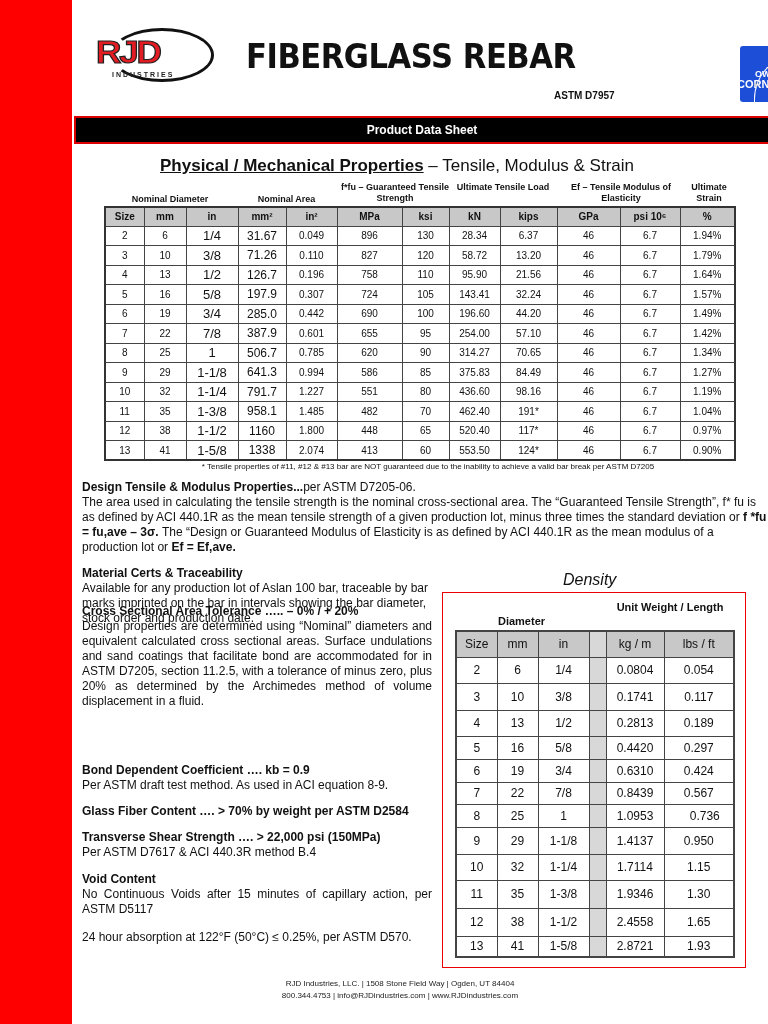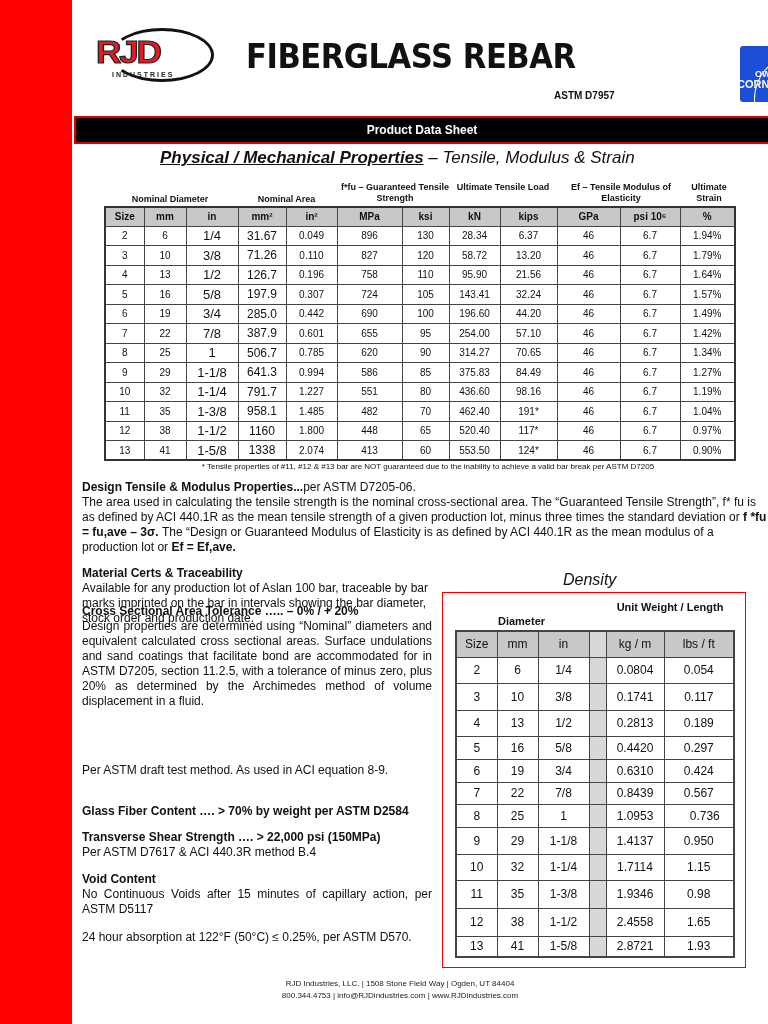--- a/index.html
+++ b/index.html
@@ -16,21 +16,21 @@
   .astm { position: absolute; left: 554px; top: 90px; font-size: 10px; font-weight: bold; }
   .logo-oc { position: absolute; left: 700px; top: 46px; width: 52px; height: 56px; background: #1d4ed8; border-radius: 3px; overflow: hidden; margin-left: 40px; }
   .logo-oc .arc { position: absolute; left: 14px; top: 8px; width: 90px; height: 90px; border-left: 1.5px solid #fff; border-top: 1.5px solid #fff; border-radius: 50%; }
   .logo-oc .t1 { position: absolute; right: 3px; top: 24px; font-size: 9px; font-weight: bold; color: #fff; line-height: 9px; text-align: right; }
   .logo-oc .t2 { position: absolute; right: 3px; top: 34px; font-size: 11px; font-weight: bold; color: #fff; line-height: 9px; }
   .reg { position: absolute; left: 754px; top: 82px; font-size: 6px; color: #999; }
 
   .blackbar { position: absolute; left: 74px; top: 116px; width: 694px; height: 28px; background: #000; border: 2px solid #d00; border-right: none; border-left-width: 2px; display: flex; align-items: center; justify-content: center; }
   .blackbar span { color: #fff; font-size: 12px; font-weight: bold; }
 
-  .section-title { position: absolute; left: 160px; top: 148px; font-size: 17px; font-style: italic; }
+  .section-title { position: absolute; left: 160px; top: 156px; font-size: 17px; }
   .section-title .b { font-weight: bold; text-decoration: underline; }
 
   
   .group-hdr { position: absolute; font-size: 9px; font-weight: bold; text-align: center; line-height: 11px; }
   table { border-collapse: collapse; }
   .main-table { position: absolute; left: 104px; top: 206px; }
   .main-table td, .main-table th { border: 1px solid #444; text-align: center; font-size: 10px; padding: 0; }
   .main-table th { background: #c8c8c8; font-weight: bold; height: 19px; font-size: 10px; }
   .main-table td { height: 19.5px; }
   .main-table td.frac { font-size: 13px; }
@@ -301,20 +301,21 @@
 
 <div class="txt just" style="left:82px;top:566px;width:350px;">
   <div><b>Material Certs &amp; Traceability</b></div>
   <div style="text-align:left">Available for any production lot of Aslan 100 bar, traceable by bar marks imprinted on the bar in intervals showing the bar diameter, stock order and production date.</div>
 </div>
 <div class="txt just" style="left:82px;top:604px;width:350px;">
   <div><b>Cross Sectional Area Tolerance ….. – 0% / + 20%</b></div>
   <div>Design properties are determined using “Nominal” diameters and equivalent calculated cross sectional areas. Surface undulations and sand coatings that facilitate bond are accommodated for in ASTM D7205, section 11.2.5, with a tolerance of minus zero, plus 20% as determined by the Archimedes method of volume displacement in a fluid.</div>
 </div>
 <div class="txt" style="left:82px;top:763px;width:350px;">
+  <div><b>Bond Dependent Coefficient …. kb = 0.9</b></div>
   <div>Per ASTM draft test method. As used in ACI equation 8-9.</div>
 </div>
 <div class="txt" style="left:82px;top:804px;width:350px;">
   <div><b>Glass Fiber Content …. &gt; 70% by weight per ASTM D2584</b></div>
 </div>
 <div class="txt" style="left:82px;top:830px;width:350px;">
   <div><b>Transverse Shear Strength …. &gt; 22,000 psi (150MPa)</b></div>
   <div>Per ASTM D7617 &amp; ACI 440.3R method B.4</div>
 </div>
 <div class="txt just" style="left:82px;top:872px;width:350px;">
@@ -421,21 +422,21 @@
         <td class="sp" style="height: 26px;"></td>
         <td style="height: 26px;">1.7114</td>
         <td style="height: 26px;">1.15</td>
       </tr>
       <tr>
         <td style="height: 28px;">11</td>
         <td style="height: 28px;">35</td>
         <td style="height: 28px;">1-3/8</td>
         <td class="sp" style="height: 28px;"></td>
         <td style="height: 28px;">1.9346</td>
-        <td style="height: 28px;">0.98</td>
+        <td style="height: 28px;">1.30</td>
       </tr>
       <tr>
         <td style="height: 28px;">12</td>
         <td style="height: 28px;">38</td>
         <td style="height: 28px;">1-1/2</td>
         <td class="sp" style="height: 28px;"></td>
         <td style="height: 28px;">2.4558</td>
         <td style="height: 28px;">1.65</td>
       </tr>
       <tr>

